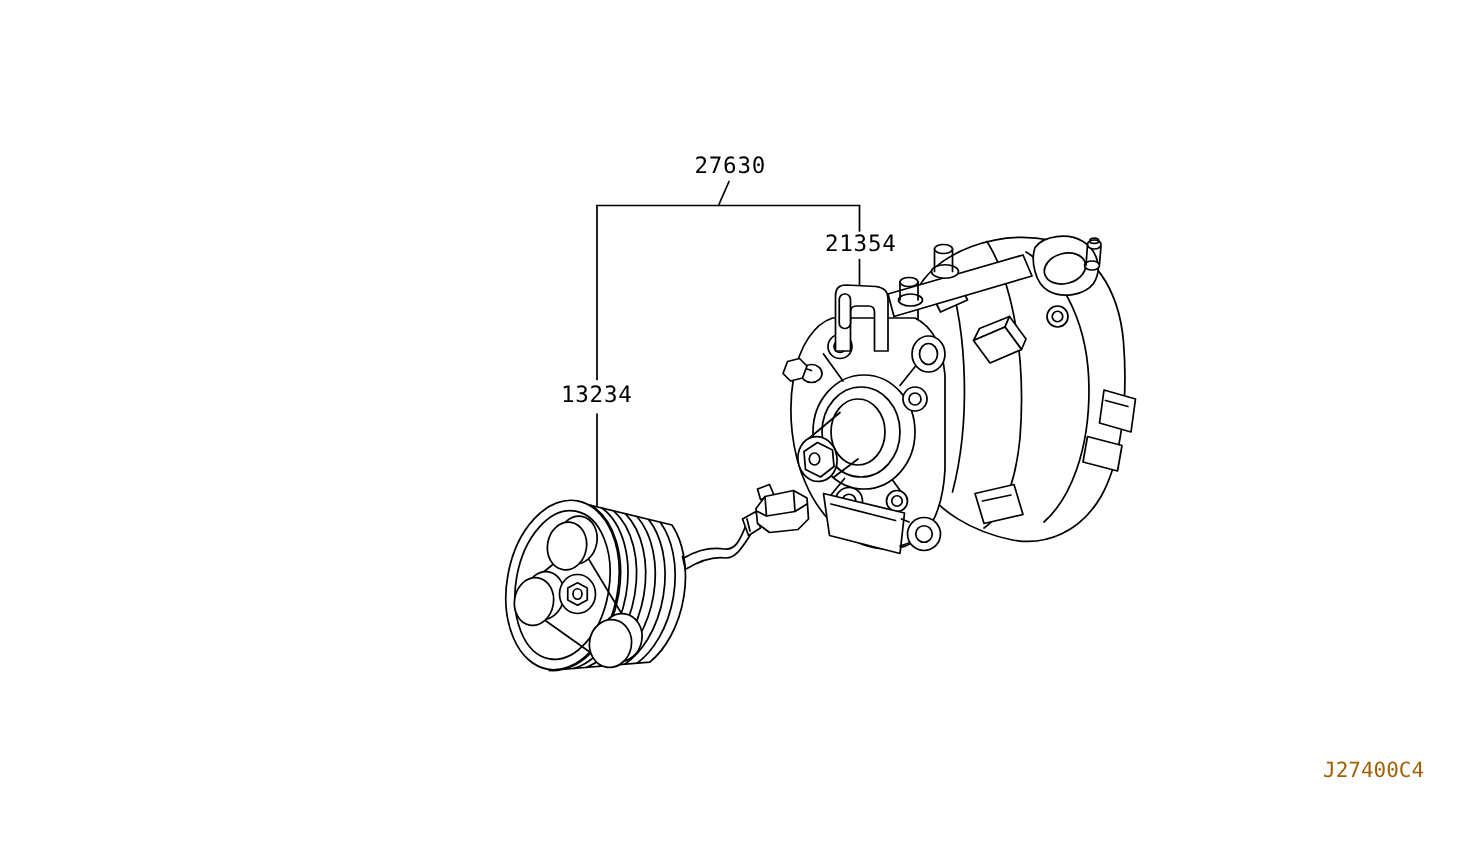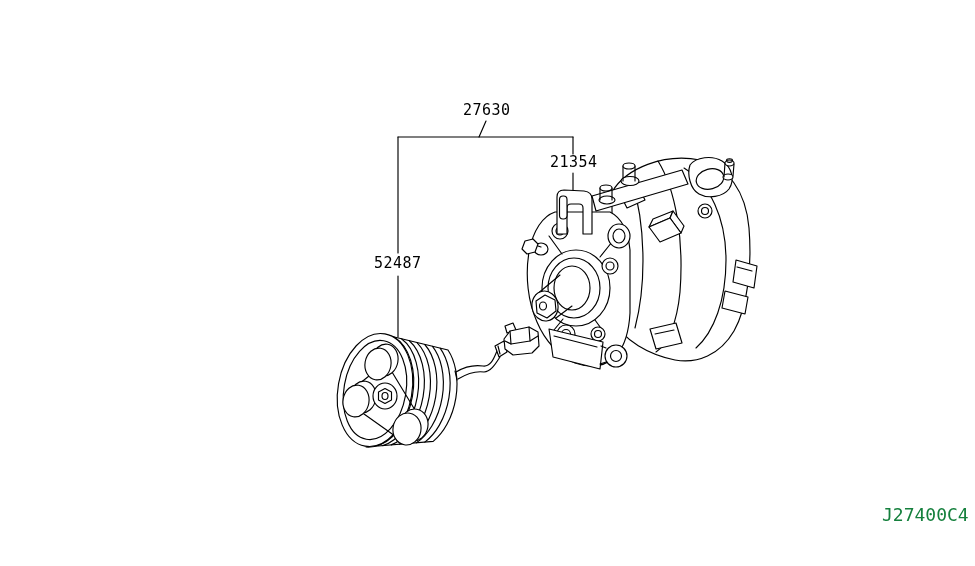--- a/index.html
+++ b/index.html
@@ -15,23 +15,23 @@
     position:absolute;
     font-size:15px;
     letter-spacing:0.5px;
     color:#000;
     white-space:nowrap;
     line-height:14px;
   }
   .figure-code{
     position:absolute;
     left:882px;top:506px;
-    font-size:18px;
+    font-size:14px;
     letter-spacing:0px;
-    color:#15803d;
+    color:#a16207;
     white-space:nowrap;
     line-height:17px;
   }
   
   .ln{fill:none;stroke:#000;stroke-width:1.15;stroke-linecap:round;stroke-linejoin:round;}
   .fw{fill:#ffffff;stroke:#000;stroke-width:1.15;stroke-linecap:round;stroke-linejoin:round;}
 </style>
 </head>
 <body>
 
@@ -174,16 +174,16 @@
       <path class="ln" d="M 601 346 L 606 348 M 600 364 L 606 362"></path>
       <circle class="fw" cx="616" cy="356" r="11"></circle>
       <circle class="ln" cx="616" cy="356" r="5.5"></circle>
     </g>
   </svg>
 
   <div class="part-label" style="left:463px;top:103px">27630</div>
 
   <div class="part-label" style="left:550px;top:155px">21354</div>
 
-  <div class="part-label" style="left:374px;top:256px">52487</div>
+  <div class="part-label" style="left:374px;top:256px">13234</div>
 
   <div class="figure-code">J27400C4</div>
 </div>
 
 </body></html>

